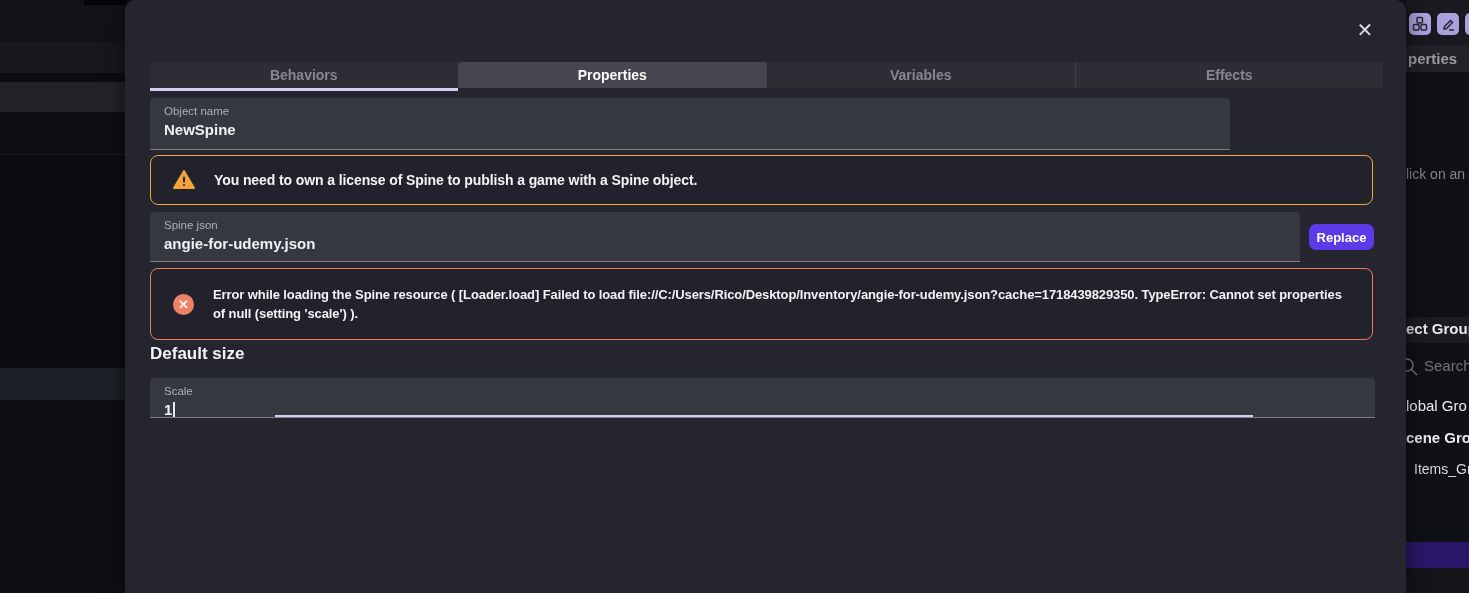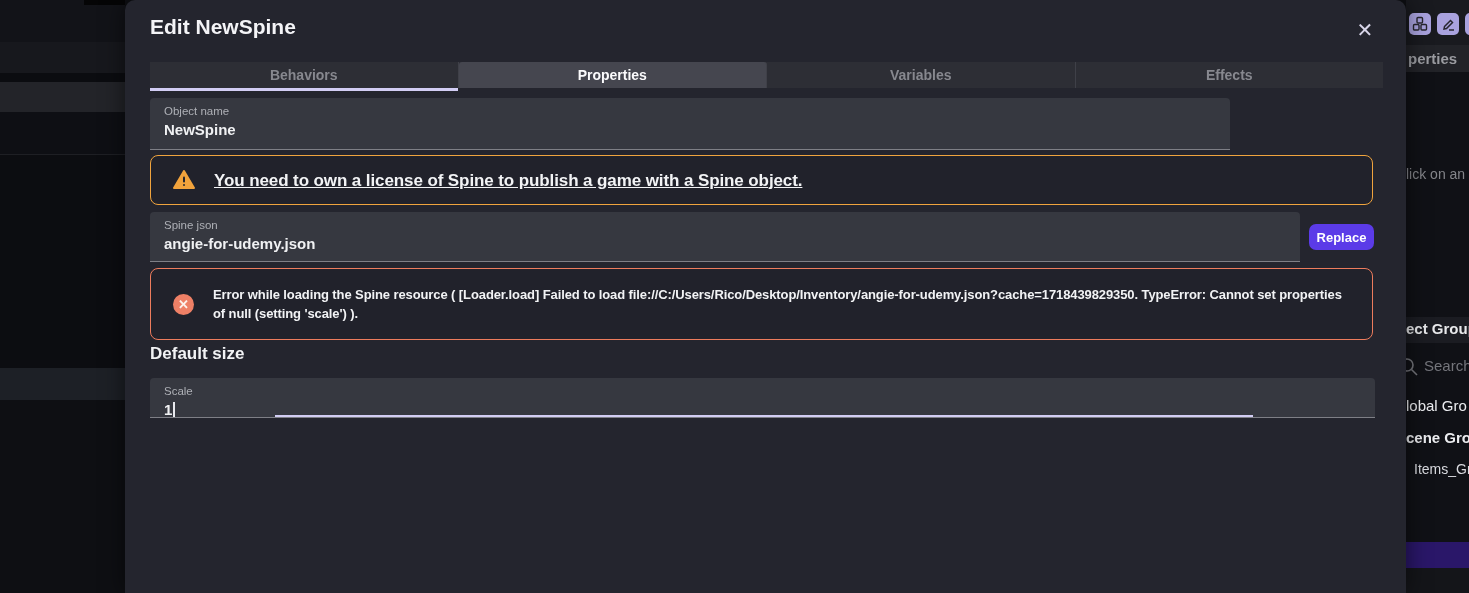--- a/index.html
+++ b/index.html
@@ -110,21 +110,20 @@
   </div>
   <div class="rrow rtext" style="top:397px;color:#ecedf0;font-weight:400;">lobal Gro</div>
   <div class="rrow rtext" style="top:429px;color:#ecedf0;font-weight:700;">cene Gro</div>
   <div class="rrow rtext" style="top:461px;left:8px;color:#dadbe0;font-size:14px;">Items_Gr</div>
   <div class="rrow" style="top:542px;height:26px;background:#2a1769;"></div>
   <div class="rrow" style="top:568px;height:25px;background:#141519;"></div>
 </div>
 
 <div id="dialog" class="abs">
 
-  <div id="dialog-title" class="abs">Edit NewSpine</div>
   <div id="close-btn" class="abs">✕</div>
 
   <div id="tab-bar" class="abs">
     <div class="tab">Behaviors</div>
     <div class="tab selected">Properties</div>
     <div class="tab">Variables</div>
     <div class="tab">Effects</div>
   </div>
   <div id="tab-underline" class="abs"></div>
 
@@ -132,21 +131,21 @@
     <span class="field-label">Object name</span>
     <span class="field-value">NewSpine</span>
   </div>
 
   <div id="warning-box" class="alert">
     <svg class="alert-icon" width="22" height="20" viewBox="0 0 22 20">
       <path d="M11 1 L21 18 H1 Z" fill="#f2a33c" stroke="#f2a33c" stroke-width="2" stroke-linejoin="round"></path>
       <rect x="10" y="6.5" width="2" height="6" rx="1" fill="#25262e"></rect>
       <rect x="10" y="14" width="2" height="2" rx="1" fill="#25262e"></rect>
     </svg>
-    <div class="alert-text" style="font-size:17px;text-decoration:underline;">You need to own a license of Spine to publish a game with a Spine object.</div>
+    <div class="alert-text" style="font-size:14px;">You need to own a license of Spine to publish a game with a Spine object.</div>
   </div>
 
   <div id="field-spine-json" class="field">
     <span class="field-label">Spine json</span>
     <span class="field-value">angie-for-udemy.json</span>
   </div>
   <button id="replace-btn" class="abs">Replace</button>
 
   <div id="error-box" class="alert">
     <div class="alert-icon" id="error-circle">✕</div>

